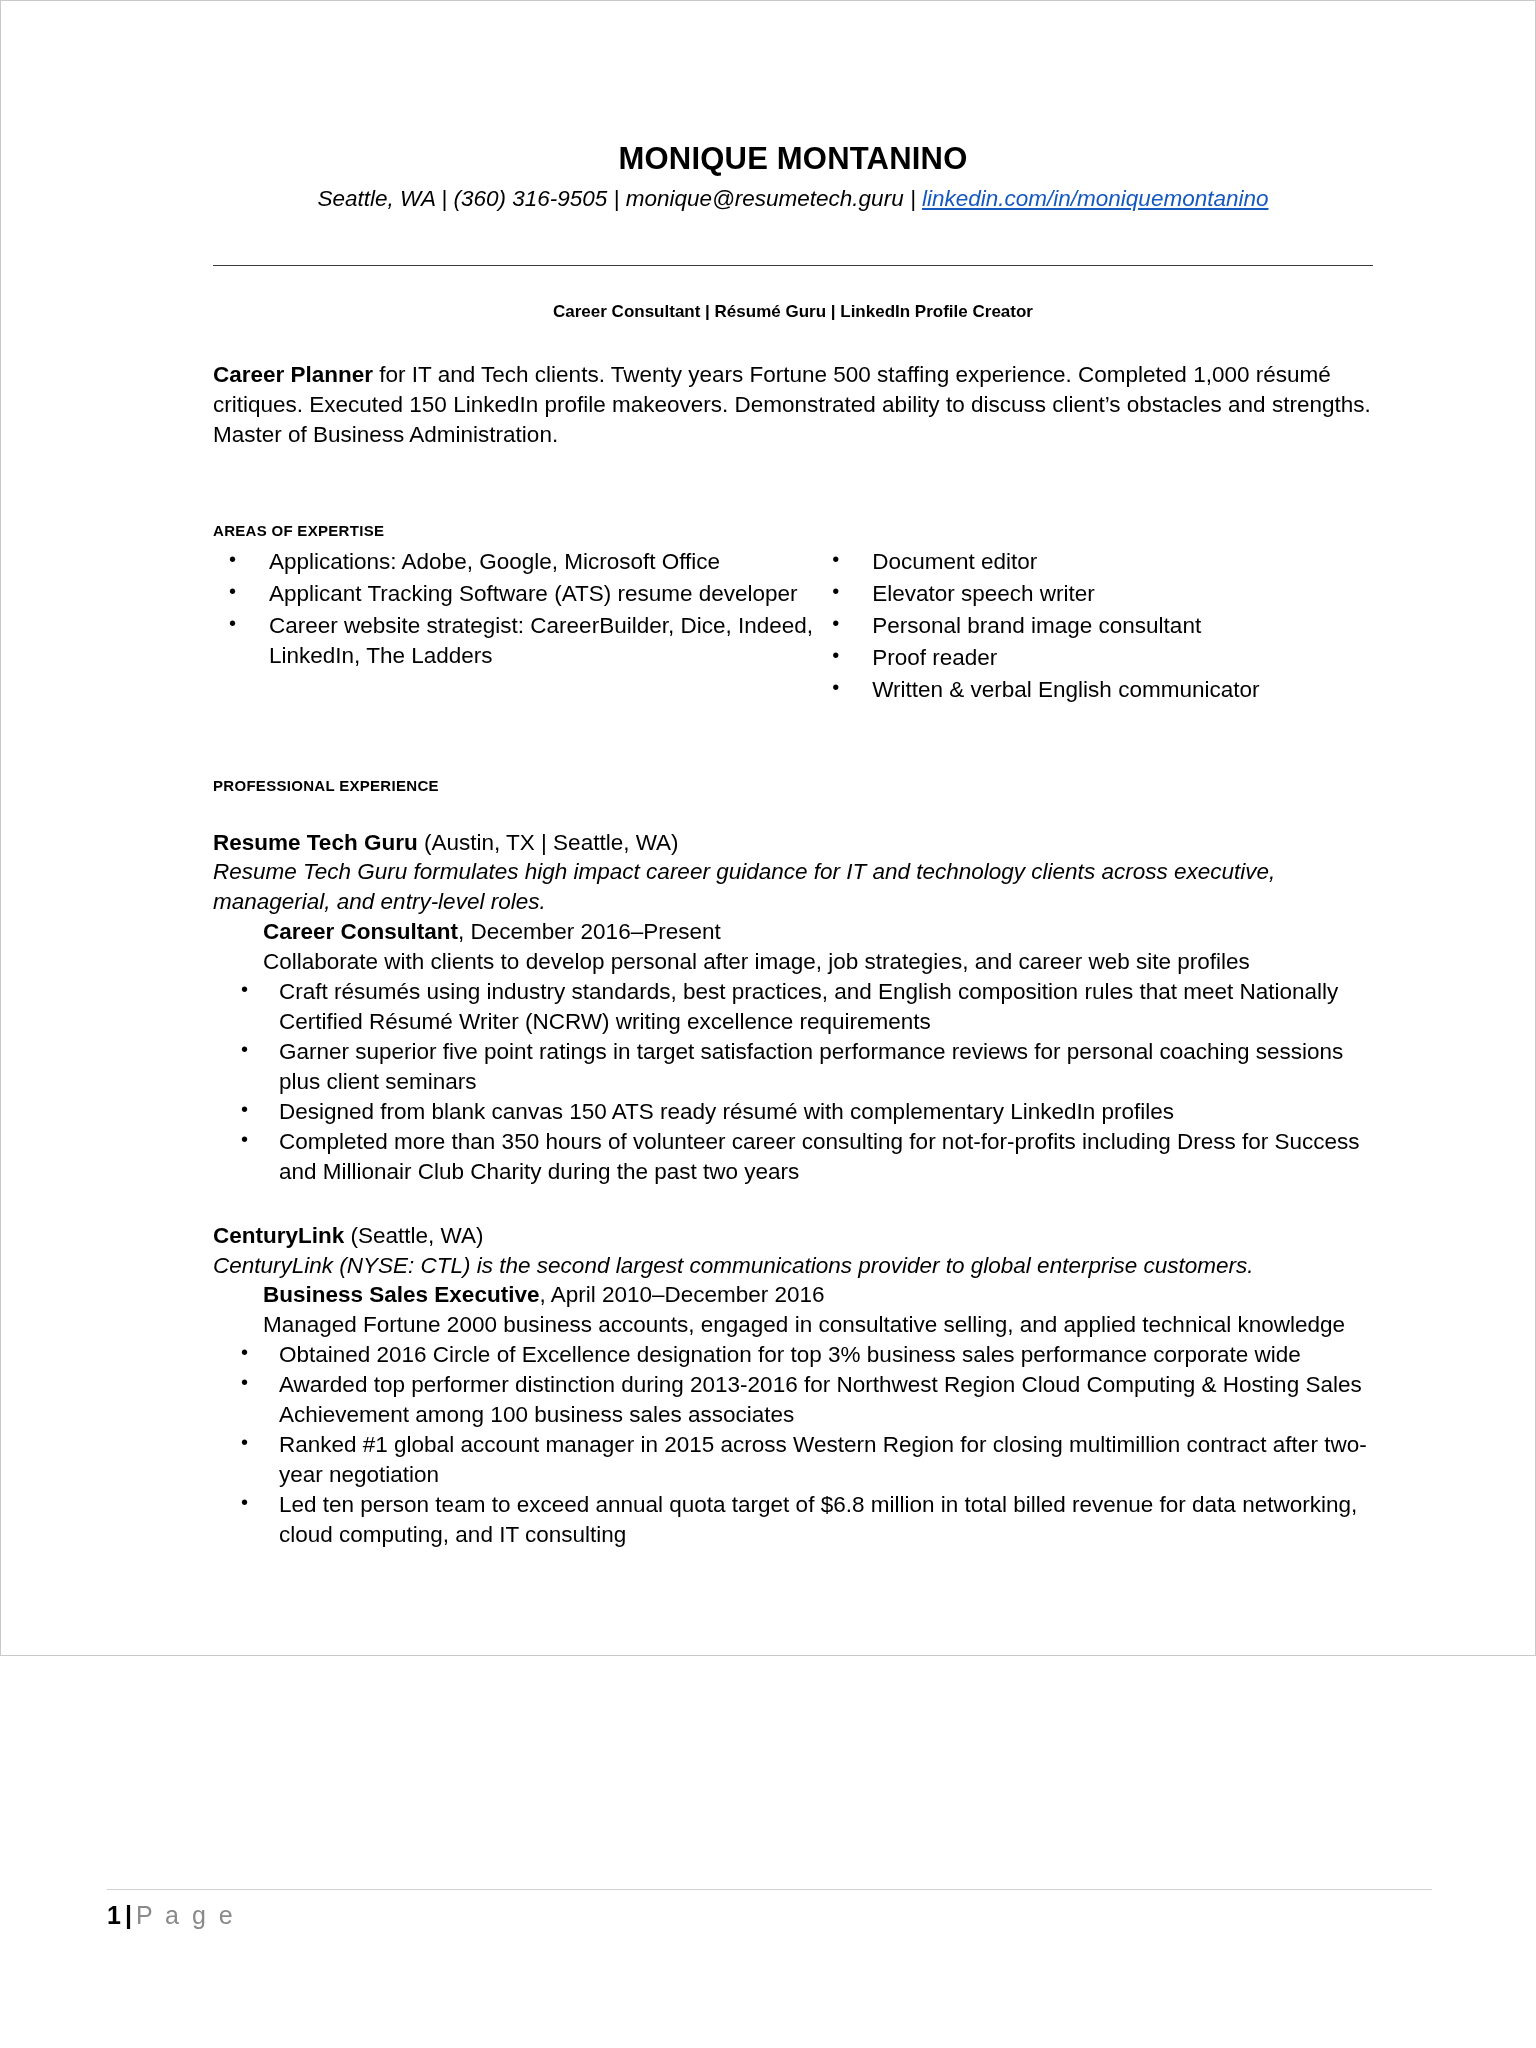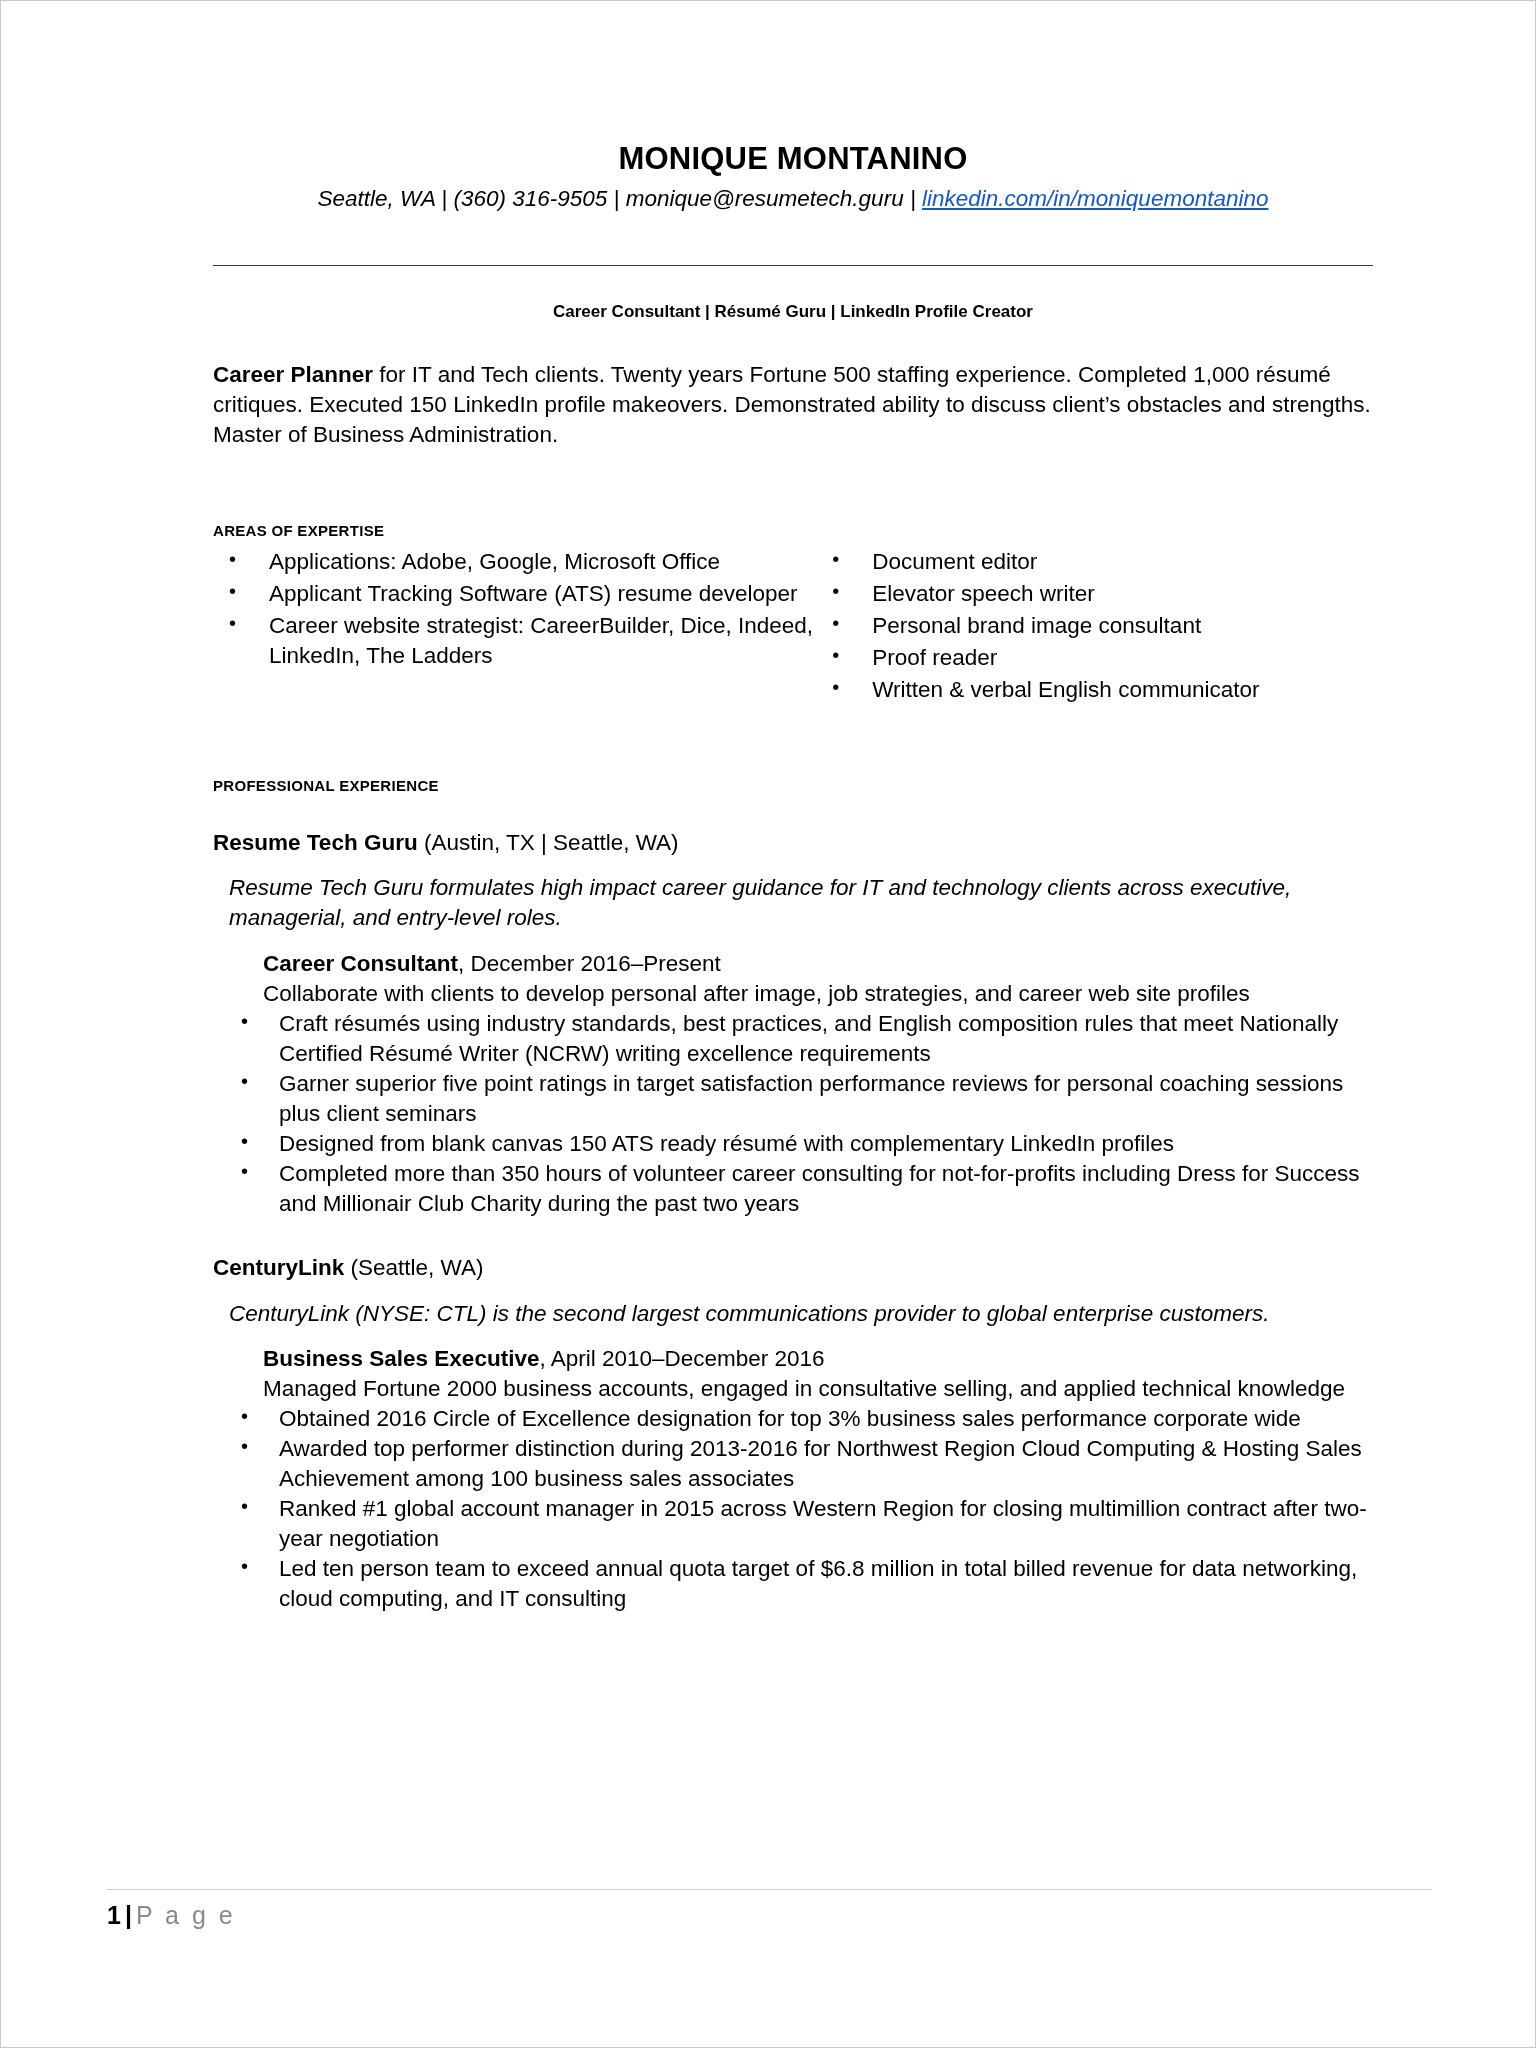--- a/index.html
+++ b/index.html
@@ -12,21 +12,21 @@
     color: #000000;
     position: relative;
     overflow: hidden;
   }
 
   
   .page {
     position: absolute;
     left: 0; top: 0;
     width: 1536px;
-    height: 2048px;
+    height: 1656px;
     background: #fff;
     border: 1px solid #c9c9c9;
     padding: 0;
   }
 
   .content {
     position: absolute;
     left: 212px;
     top: 140px;
     width: 1160px;
@@ -126,21 +126,21 @@
     font-size: 22.5px;
     line-height: 1.33;
     margin: 0;
   }
   .org b { font-weight: bold; }
 
   .org-desc {
     font-size: 22.5px;
     font-style: italic;
     line-height: 1.33;
-    margin: 16px;
+    margin: 0;
   }
 
   .role-block { margin-left: 50px; margin-top: 0; }
   .role {
     font-size: 22.5px;
     line-height: 1.33;
     margin: 0;
   }
   .role b { font-weight: bold; }
   .role-desc {

